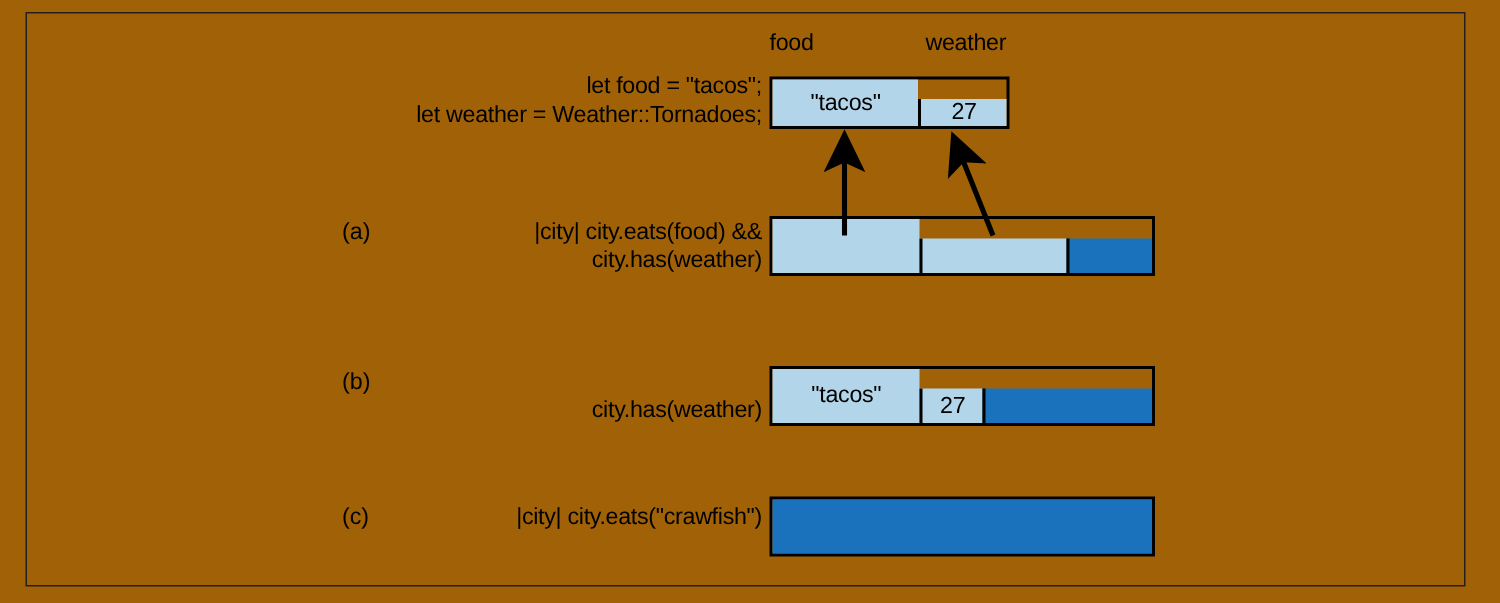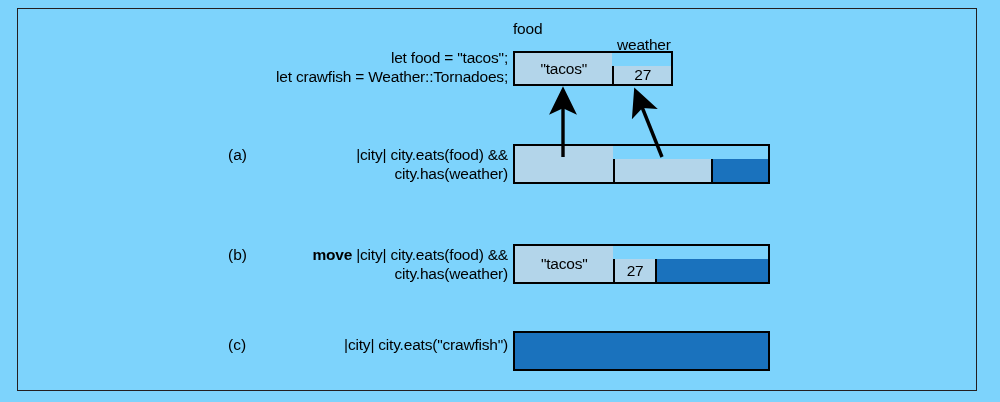--- a/index.html
+++ b/index.html
@@ -8,21 +8,21 @@
     padding: 0;
     background: #ffffff;
   }
   body {
     font-family: "Liberation Sans", sans-serif;
   }
   #figure {
     position: relative;
     width: 1000px;
     height: 402px;
-    background: #7dd3fc;
+    background: #a16207;
     overflow: hidden;
   }
   
   #frame {
     position: absolute;
     left: 17px;
     top: 8px;
     width: 960px;
     height: 383px;
     border: 1.5px solid #231f20;
@@ -85,44 +85,43 @@
 </style>
 </head>
 <body>
 
 <div id="figure">
 
   <div id="frame"></div>
 
   <div class="txt hdr" style="left:513px; top:20px;">food</div>
 
-  <div class="txt hdr" style="left:617px; top:36px;">weather</div>
+  <div class="txt hdr" style="left:617px; top:20px;">weather</div>
 
   <div class="box" style="left:513px; top:51px; width:160px; height:35px;">
     <div class="cell light" style="width:100px;">"tacos"</div>
     <div class="cell light" style="width:60px;">27</div>
   </div>
 
   <div class="txt code code-right" style="left:130px; top:49px; width:378px;">let food = "tacos";</div>
-  <div class="txt code code-right" style="left:130px; top:68px; width:378px;">let crawfish = Weather::Tornadoes;</div>
+  <div class="txt code code-right" style="left:130px; top:68px; width:378px;">let weather = Weather::Tornadoes;</div>
 
   <div class="txt rowlabel" style="left:228px; top:146px;">(a)</div>
 
   <div class="txt code code-right" style="left:150px; top:146px; width:358px;">|city| city.eats(food) &amp;&amp;</div>
   <div class="txt code code-right" style="left:150px; top:165px; width:358px;">city.has(weather)</div>
 
   <div class="box" style="left:513px; top:144px; width:257px; height:40px;">
     <div class="cell light" style="width:100px;"></div>
     <div class="cell light" style="width:99px;"></div>
     <div class="cell dark" style="width:58px;"></div>
   </div>
 
   <div class="txt rowlabel" style="left:228px; top:246px;">(b)</div>
 
-  <div class="txt code code-right" style="left:150px; top:246px; width:358px;"><span class="bold">move </span><span>|city| city.eats(food) &amp;&amp;</span></div>
   <div class="txt code code-right" style="left:150px; top:265px; width:358px;">city.has(weather)</div>
 
   <div class="box" style="left:513px; top:244px; width:257px; height:40px;">
     <div class="cell light" style="width:100px;">"tacos"</div>
     <div class="cell light" style="width:42px;">27</div>
     <div class="cell dark" style="width:115px;"></div>
   </div>
 
   <div class="txt rowlabel" style="left:228px; top:336px;">(c)</div>
 

